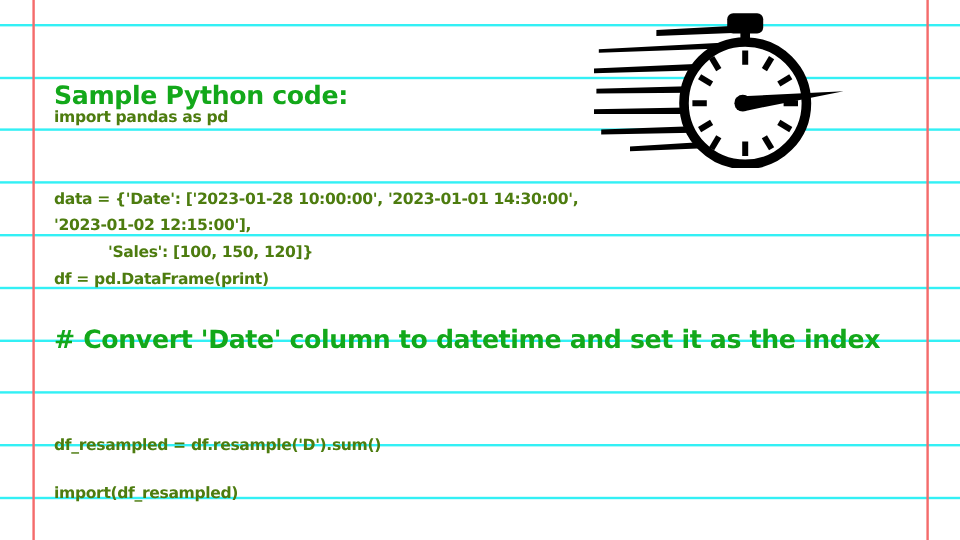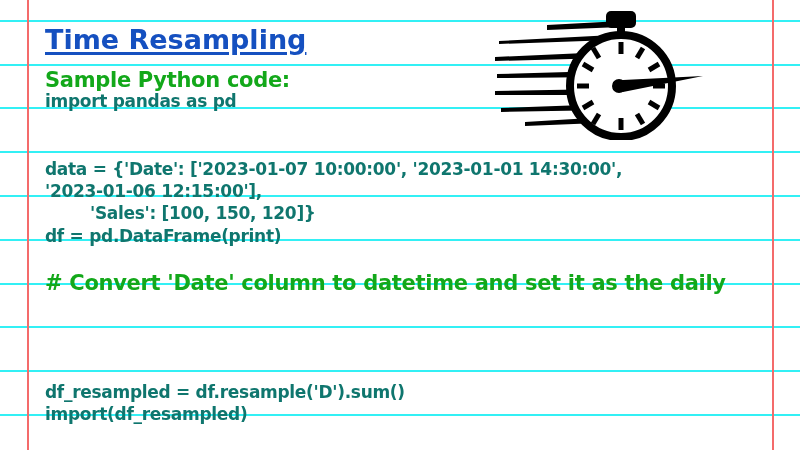--- a/index.html
+++ b/index.html
@@ -61,22 +61,22 @@
     text-decoration: underline;
     text-underline-offset: 3px;
     text-decoration-thickness: 3px;
     letter-spacing: 0px;
   }
   .comment {
     color: #13a81a;
     font-size: 21px;
   }
   .code {
-    color: #0f766e;
-    font-size: 17px;
+    color: #4d7c0f;
+    font-size: 13px;
   }
   .indent {
     left: 90px;
   }
 
   
   #stopwatch {
     position: absolute;
     left: 495px;
     top: 4px;
@@ -137,29 +137,28 @@
         <line x1="148" y1="120" x2="142" y2="110"></line>
         <line x1="104" y1="54" x2="98" y2="44"></line>
       </g>
 
       <path d="M 118 78 L 128 76 L 208 72 L 128 88 L 118 86 Z" fill="#000000"></path>
       <circle cx="124" cy="82" r="7" fill="#000000"></circle>
     </svg>
   </div>
 
   <div id="sheet">
-    <div class="line title">Time Resampling</div>
 
     <div class="line comment" style="top:68px">Sample Python code:</div>
     <div class="line code" style="top:91px">import pandas as pd</div>
 
-    <div class="line code" style="top:159px">data = {'Date': ['2023-01-07 10:00:00', '2023-01-01 14:30:00',</div>
-    <div class="line code" style="top:181px">'2023-01-06 12:15:00'],</div>
+    <div class="line code" style="top:159px">data = {'Date': ['2023-01-28 10:00:00', '2023-01-01 14:30:00',</div>
+    <div class="line code" style="top:181px">'2023-01-02 12:15:00'],</div>
     <div class="line code indent" style="top:203px">'Sales': [100, 150, 120]}</div>
     <div class="line code" style="top:226px">df = pd.DataFrame(print)</div>
 
-    <div class="line comment" style="top:271px"># Convert 'Date' column to datetime and set it as the daily</div>
+    <div class="line comment" style="top:271px"># Convert 'Date' column to datetime and set it as the index</div>
 
-    <div class="line code" style="top:382px">df_resampled = df.resample('D').sum()</div>
+    <div class="line code" style="top:364px">df_resampled = df.resample('D').sum()</div>
     <div class="line code" style="top:404px">import(df_resampled)</div>
   </div>
 
 </div>
 
 </body></html>

